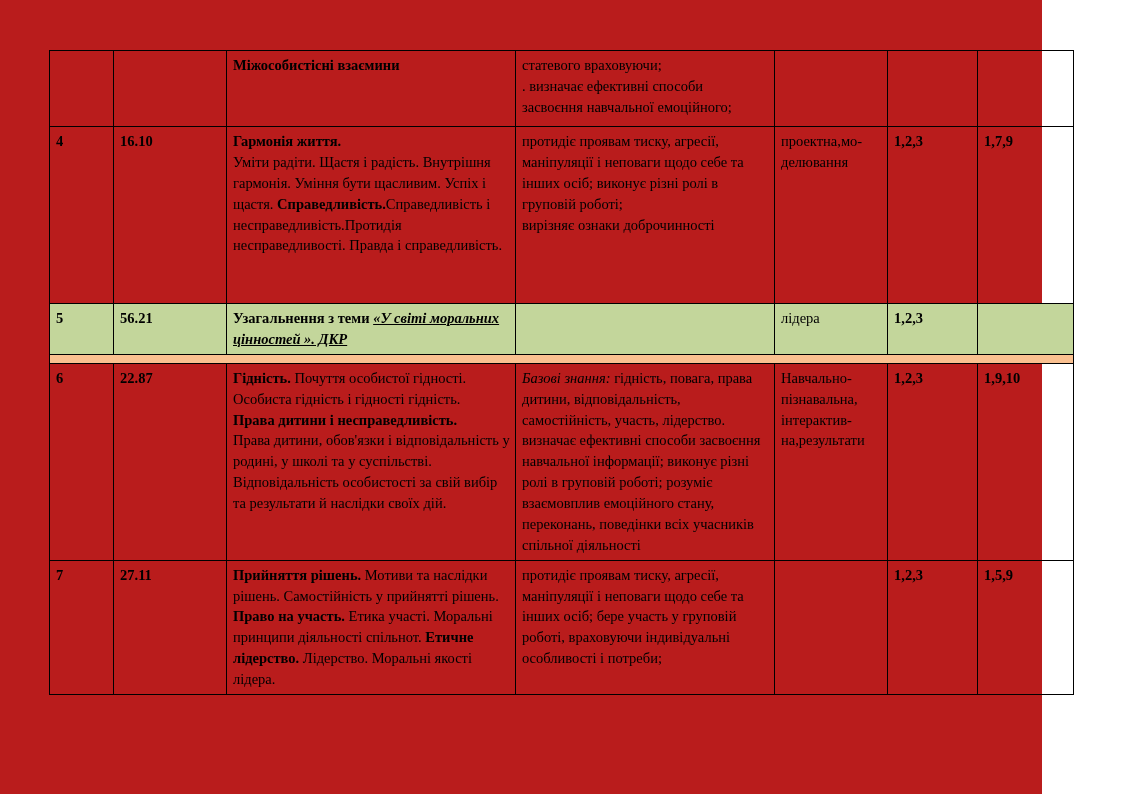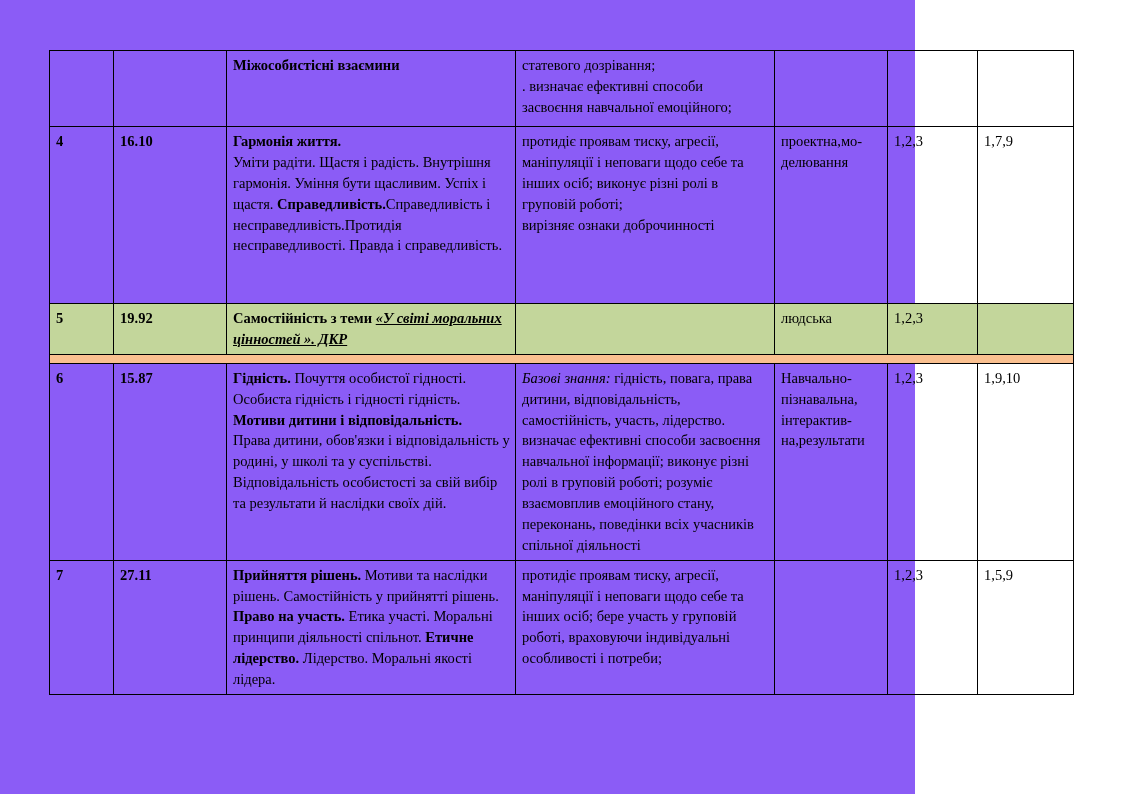--- a/index.html
+++ b/index.html
@@ -9,23 +9,23 @@
   }
   body {
     width: 1123px;
     height: 794px;
     font-family: "Liberation Serif", "DejaVu Serif", serif;
     color: #000000;
     overflow: hidden;
   }
   .page {
     position: relative;
-    width: 915px;
+    width: 1042px;
     height: 794px;
-    background: #8b5cf6;
+    background: #b91c1c;
   }
   .doc-table {
     position: absolute;
     left: 49px;
     top: 50px;
     width: 1024px;
     border-collapse: collapse;
     table-layout: fixed;
   }
   .doc-table td {
@@ -44,21 +44,21 @@
   col.c5 { width: 113px; }
   col.c6 { width: 90px; }
   col.c7 { width: 96px; }
 
   .b { font-weight: bold; }
   .i { font-style: italic; }
   .biu { font-weight: bold; font-style: italic; text-decoration: underline; }
 
   .num-cell { font-weight: bold; }
   .small-cell { font-size: 14px; line-height: 1.35; font-family: Liberation Serif, serif; }
-  .code-cell { font-weight: normal; font-size: 14.5px; margin-top: 10px; }
+  .code-cell { font-weight: bold; font-size: 14.5px; margin-top: 10px; }
 
   .row-green td { background: #c3d69b; }
   .row-orange td { background: #fac090; }
 
   .theme-banner {
     text-align: center;
     font-weight: bold;
     font-size: 14.5px;
     padding-top: 5px;
     padding-bottom: 5px;
@@ -88,21 +88,21 @@
     </colgroup>
     <tbody>
 
       <tr>
         <td class="num-cell tall-head"></td>
         <td class="num-cell"></td>
         <td>
           <span class="b cell-block">Міжособистісні взаємини</span>
         </td>
         <td>
-          <span class="cell-block">статевого дозрівання;</span>
+          <span class="cell-block">статевого враховуючи;</span>
           <span class="cell-block">. визначає ефективні способи</span>
           <span class="cell-block">засвоєння навчальної емоційного;</span>
         </td>
         <td class="small-cell"></td>
         <td class="code-cell"></td>
         <td class="code-cell"></td>
       </tr>
 
       <tr>
         <td class="num-cell tall-4">4</td>
@@ -116,37 +116,37 @@
           <span>протидіє проявам тиску, агресії, маніпуляції і неповаги щодо себе та інших осіб; виконує різні ролі в груповій роботі;</span>
           <span class="cell-block">вирізняє ознаки доброчинності</span>
         </td>
         <td class="small-cell">проектна,мо-делювання</td>
         <td class="code-cell">1,2,3</td>
         <td class="code-cell">1,7,9</td>
       </tr>
 
       <tr class="row-green">
         <td class="num-cell">5</td>
-        <td class="num-cell">19.92</td>
-        <td class="green-topic"><span>Самостійність з теми </span><span class="biu">«У світі моральних цінностей ».</span><span class="biu"> ДКР</span></td>
+        <td class="num-cell">56.21</td>
+        <td class="green-topic"><span>Узагальнення з теми </span><span class="biu">«У світі моральних цінностей ».</span><span class="biu"> ДКР</span></td>
         <td></td>
-        <td class="small-cell">людська</td>
+        <td class="small-cell">лідера</td>
         <td class="code-cell">1,2,3</td>
         <td class="code-cell"></td>
       </tr>
 
       <tr class="row-orange">
         <td class="theme-banner" colspan="7"></td>
       </tr>
 
       <tr>
         <td class="num-cell">6</td>
-        <td class="num-cell">15.87</td>
+        <td class="num-cell">22.87</td>
         <td><span class="b">Гідність.</span><span> Почуття особистої гідності. Особиста гідність і гідності гідність.</span>
-          <span class="b cell-block">Мотиви дитини і відповідальність.</span>
+          <span class="b cell-block">Права дитини і несправедливість.</span>
           <span>Права дитини, обов'язки і відповідальність у родині, у школі та у суспільстві. Відповідальність особистості за свій вибір та результати й наслідки своїх дій.</span>
         </td>
         <td><span class="i">Базові знання:</span><span> гідність, повага, права дитини, відповідальність, самостійність, участь, лідерство. визначає ефективні способи засвоєння навчальної інформації; виконує різні ролі в груповій роботі; розуміє взаємовплив емоційного стану, переконань, поведінки всіх учасників спільної діяльності</span></td>
         <td class="small-cell">Навчально-пізнавальна, інтерактив-на,результати</td>
         <td class="code-cell">1,2,3</td>
         <td class="code-cell">1,9,10</td>
       </tr>
 
       <tr>
         <td class="num-cell">7</td>

